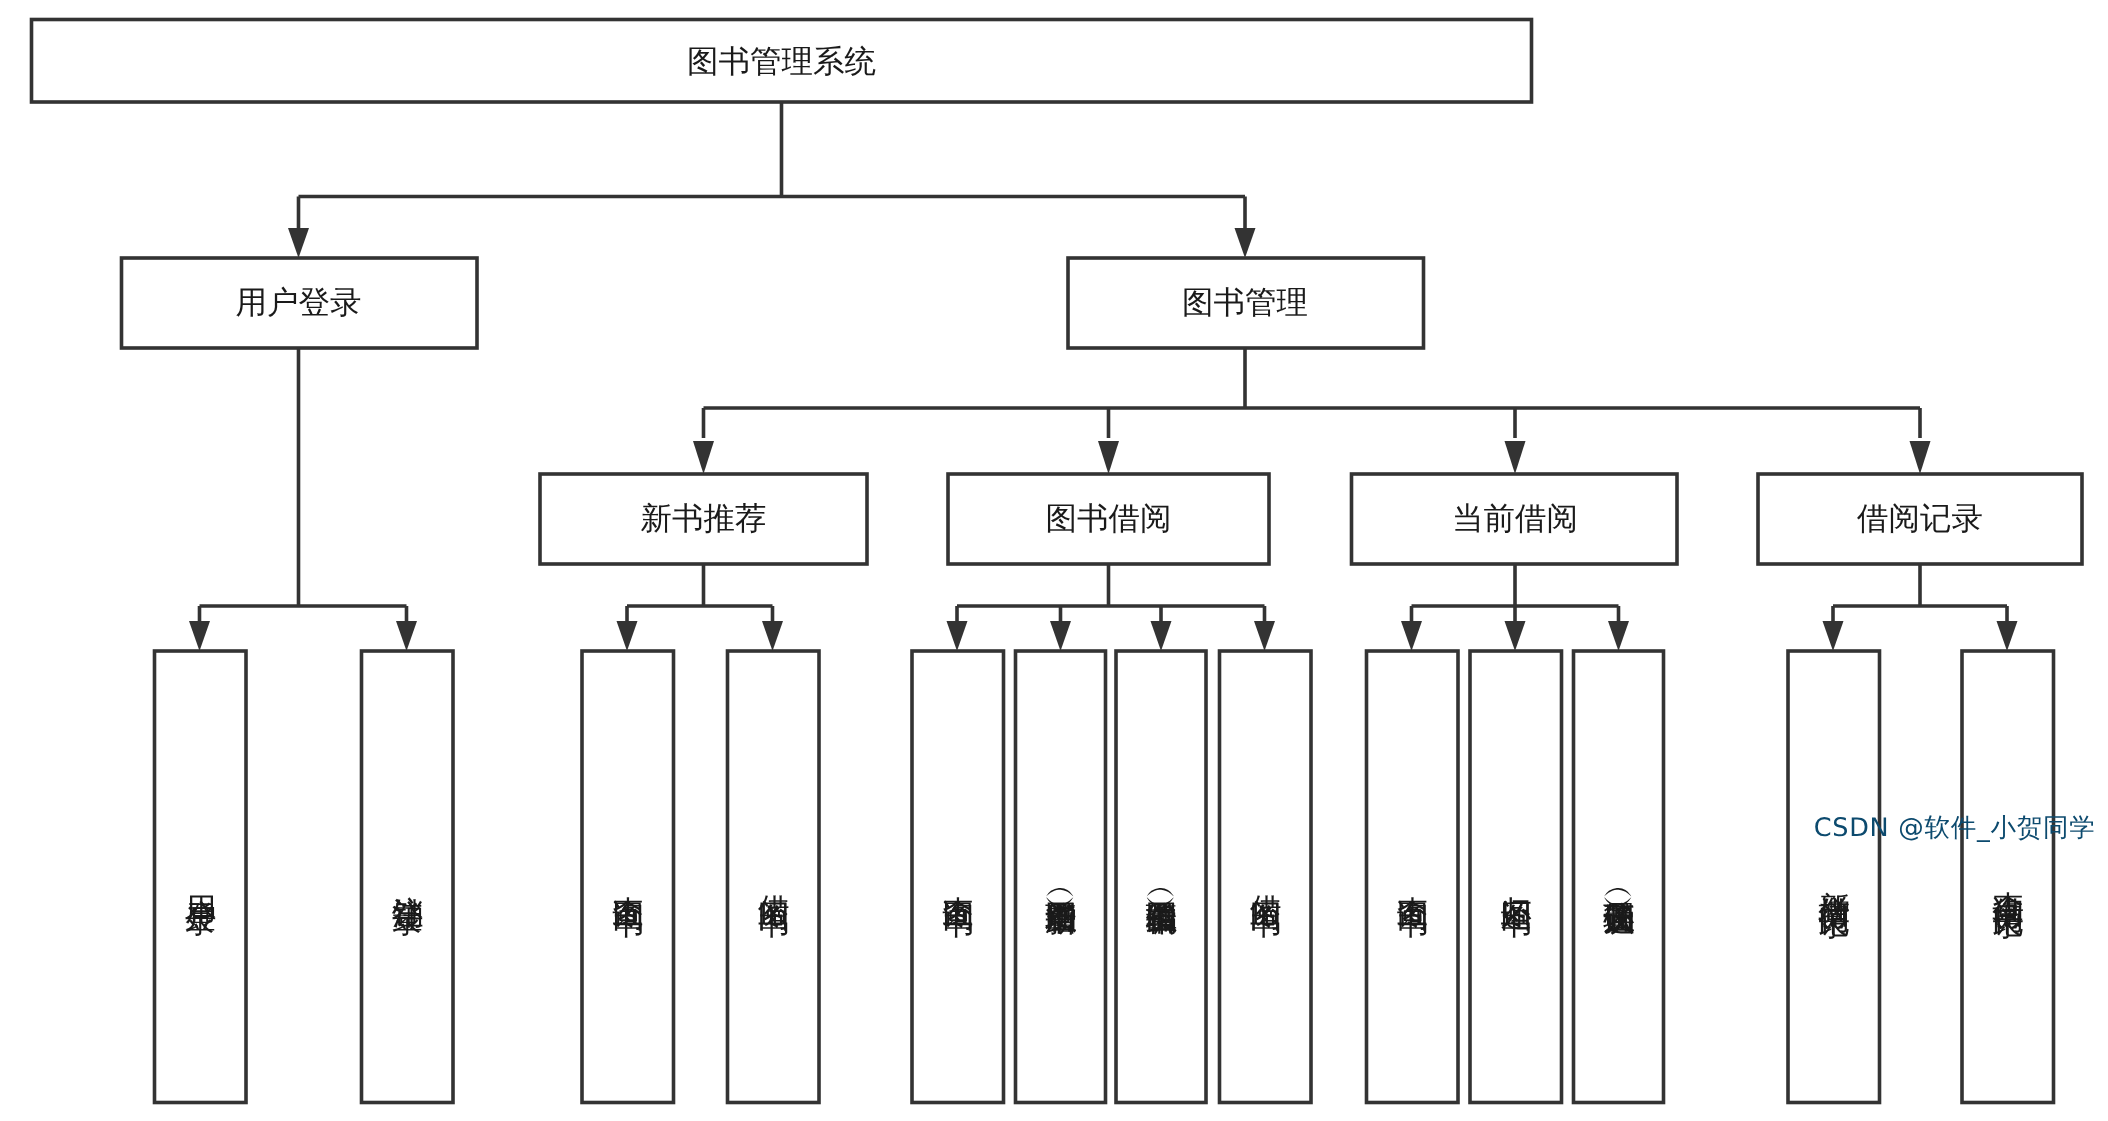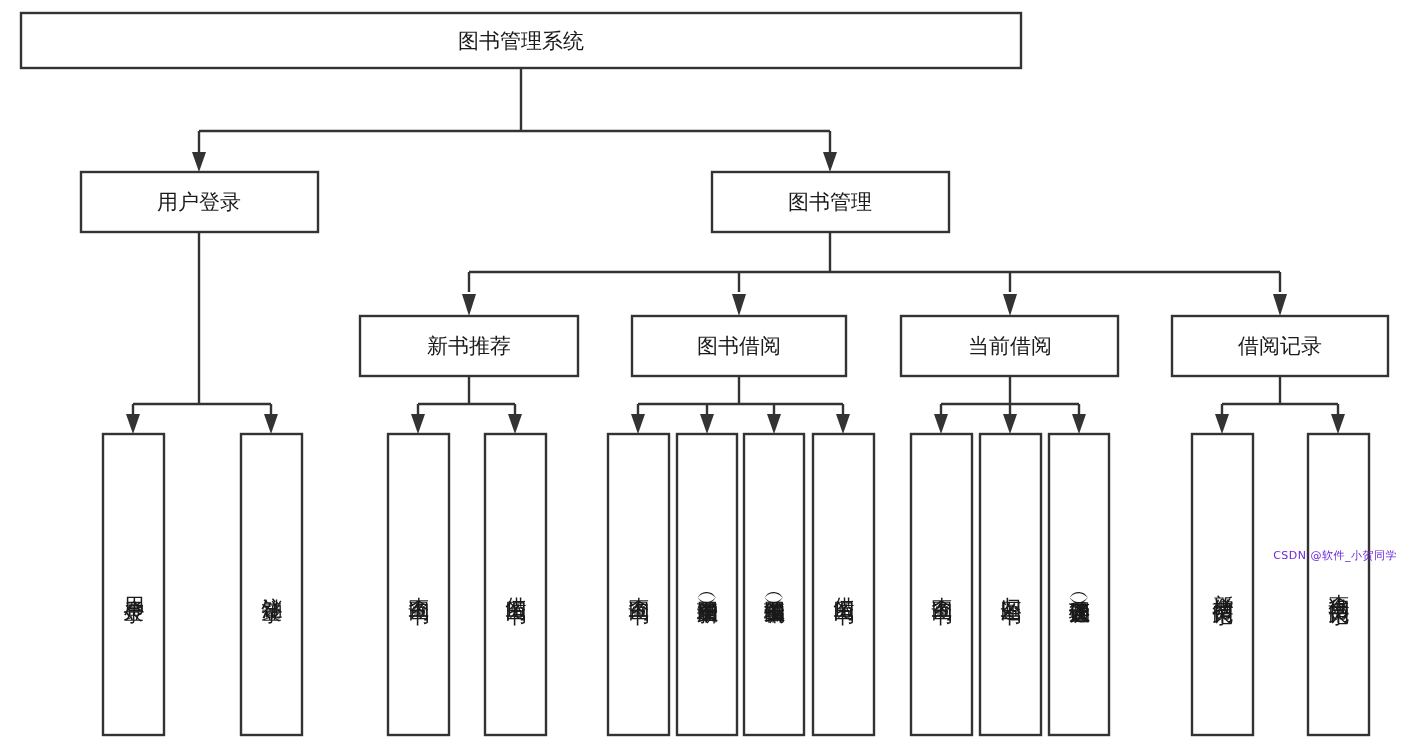--- a/index.html
+++ b/index.html
@@ -63,22 +63,22 @@
     color: #1a1a1a;
     letter-spacing: 2.5px;
     white-space: nowrap;
     text-align: center;
   }
   .watermark {
     position: absolute;
     right: 8px;
     bottom: 6px;
     font-family: "DejaVu Sans", "Liberation Sans", sans-serif;
-    font-size: 11px;
-    color: #6d28d9;
+    font-size: 17px;
+    color: #0c4a6e;
     letter-spacing: 0.5px;
     white-space: nowrap;
     pointer-events: none;
   }
 </style>
 </head>
 <body>
 
 <div id="diagram-root">
 

